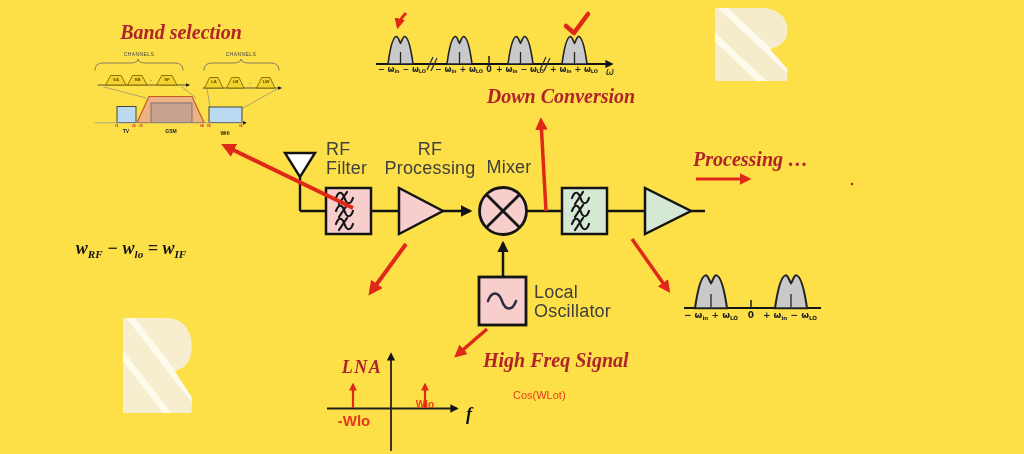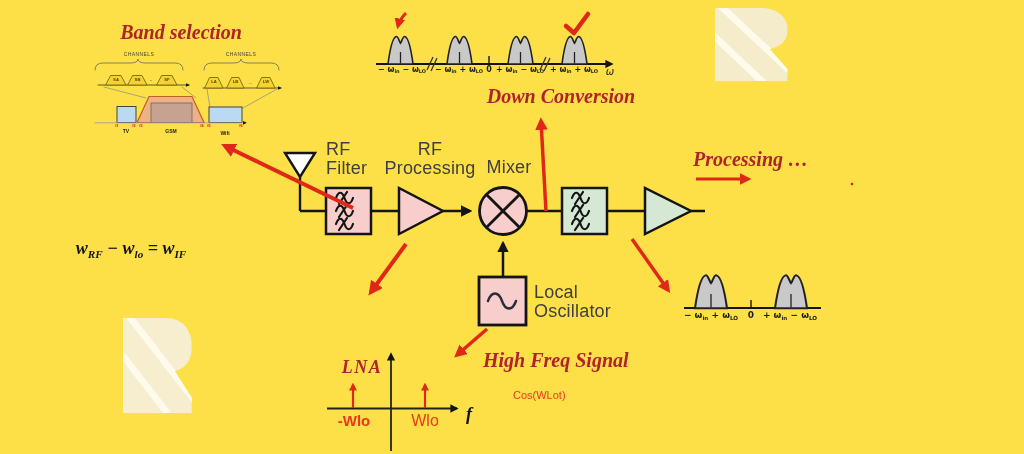--- a/index.html
+++ b/index.html
@@ -244,16 +244,16 @@
 <div class="lbl ctr spec" style="left:489px;top:66px;">0</div>
 <div class="lbl ctr spec" style="left:520px;top:66px;"><span>+ ω</span><span class="sub">in</span><span> − ω</span><span class="sub">LO</span></div>
 <div class="lbl ctr spec" style="left:574px;top:66px;"><span>+ ω</span><span class="sub">in</span><span> + ω</span><span class="sub">LO</span></div>
 <div class="lbl ctr" style="left:610px;top:67px;font-family:'DejaVu Sans',sans-serif;font-size:10px;font-style:italic;color:#222;">ω</div>
 
 <div class="lbl ctr spec2" style="left:711px;top:311px;"><span>− ω</span><span class="sub">in</span><span> + ω</span><span class="sub">LO</span></div>
 <div class="lbl ctr spec2" style="left:751px;top:311px;">0</div>
 <div class="lbl ctr spec2" style="left:790px;top:311px;"><span>+ ω</span><span class="sub">in</span><span> − ω</span><span class="sub">LO</span></div>
 
 <div class="lbl ctr red-bright" style="left:354px;top:413px;font-size:15px;font-weight:bold;">-Wlo</div>
-<div class="lbl ctr red-bright" style="left:425px;top:413px;font-size:16px;font-weight:normal;">Wlo</div>
+<div class="lbl ctr red-bright" style="left:425px;top:400px;font-size:10px;font-weight:bold;">Wlo</div>
 <div class="lbl" style="left:466px;top:405px;font-family:'Liberation Serif',serif;font-size:18px;font-style:italic;font-weight:bold;color:#111;">f</div>
 
 </div>
 
 </body></html>

